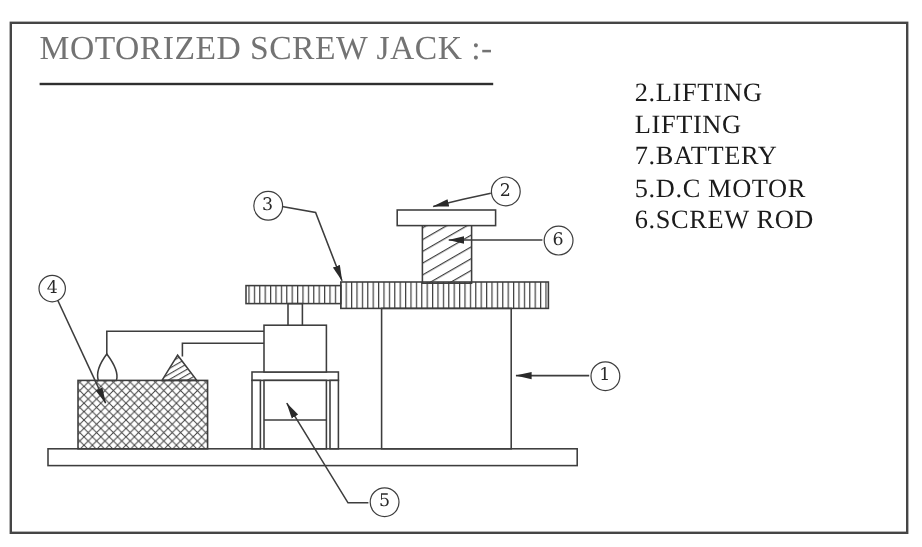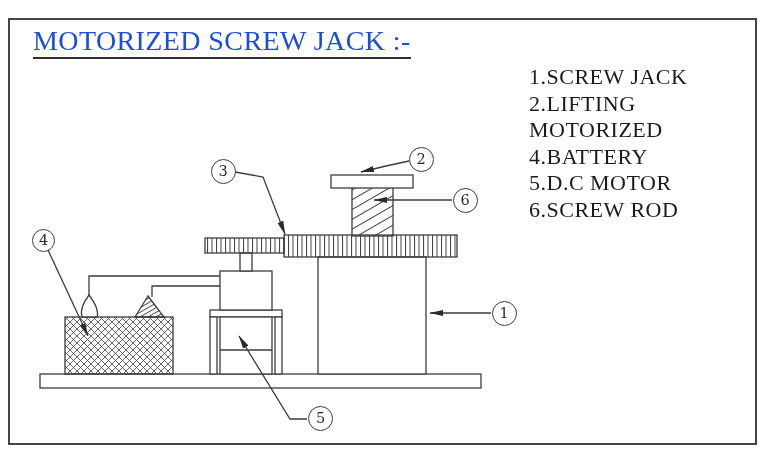--- a/index.html
+++ b/index.html
@@ -7,21 +7,21 @@
     position:relative;width:768px;height:456px;background:#ffffff;
     font-family:"Liberation Serif", serif;color:#1c1c1c;overflow:hidden;
   }
   .outer-border{
     position:absolute;left:8px;top:18px;width:749px;height:427px;
     border:2px solid #454545;box-sizing:border-box;
   }
   .title{
     position:absolute;left:33px;top:26px;
     font-size:28px;line-height:30px;letter-spacing:0.4px;
-    color:#1d4ed8;border-bottom:2px solid #2f2f2f;padding-bottom:1px;
+    color:#737373;border-bottom:2px solid #2f2f2f;padding-bottom:13px;
     white-space:nowrap;
   }
   .legend{
     position:absolute;left:529px;top:64px;
     font-size:22px;line-height:26.5px;letter-spacing:0.5px;color:#1b1b1b;
   }
   .legend div{white-space:nowrap;}
   .schematic{position:absolute;left:0;top:0;}
   .callout{
     position:absolute;width:25px;height:25px;border:1.3px solid #3d3d3d;
@@ -34,24 +34,23 @@
 </head>
 <body>
 
 <div class="frame">
 
   <div class="outer-border"></div>
 
   <div class="title">MOTORIZED SCREW JACK :-</div>
 
   <div class="legend">
-    <div>1.SCREW JACK</div>
     <div>2.LIFTING</div>
-    <div>MOTORIZED</div>
-    <div>4.BATTERY</div>
+    <div>LIFTING</div>
+    <div>7.BATTERY</div>
     <div>5.D.C MOTOR</div>
     <div>6.SCREW ROD</div>
   </div>
 
   <svg class="schematic" width="768" height="456" viewBox="0 0 768 456">
     <defs>
       <pattern id="gearTeeth" width="4.5" height="8" patternUnits="userSpaceOnUse">
         <line x1="0.5" y1="0" x2="0.5" y2="8" stroke="#3d3d3d" stroke-width="1"></line>
       </pattern>
       <pattern id="screwHatch" width="8.5" height="8.5" patternUnits="userSpaceOnUse" patternTransform="rotate(60)">

